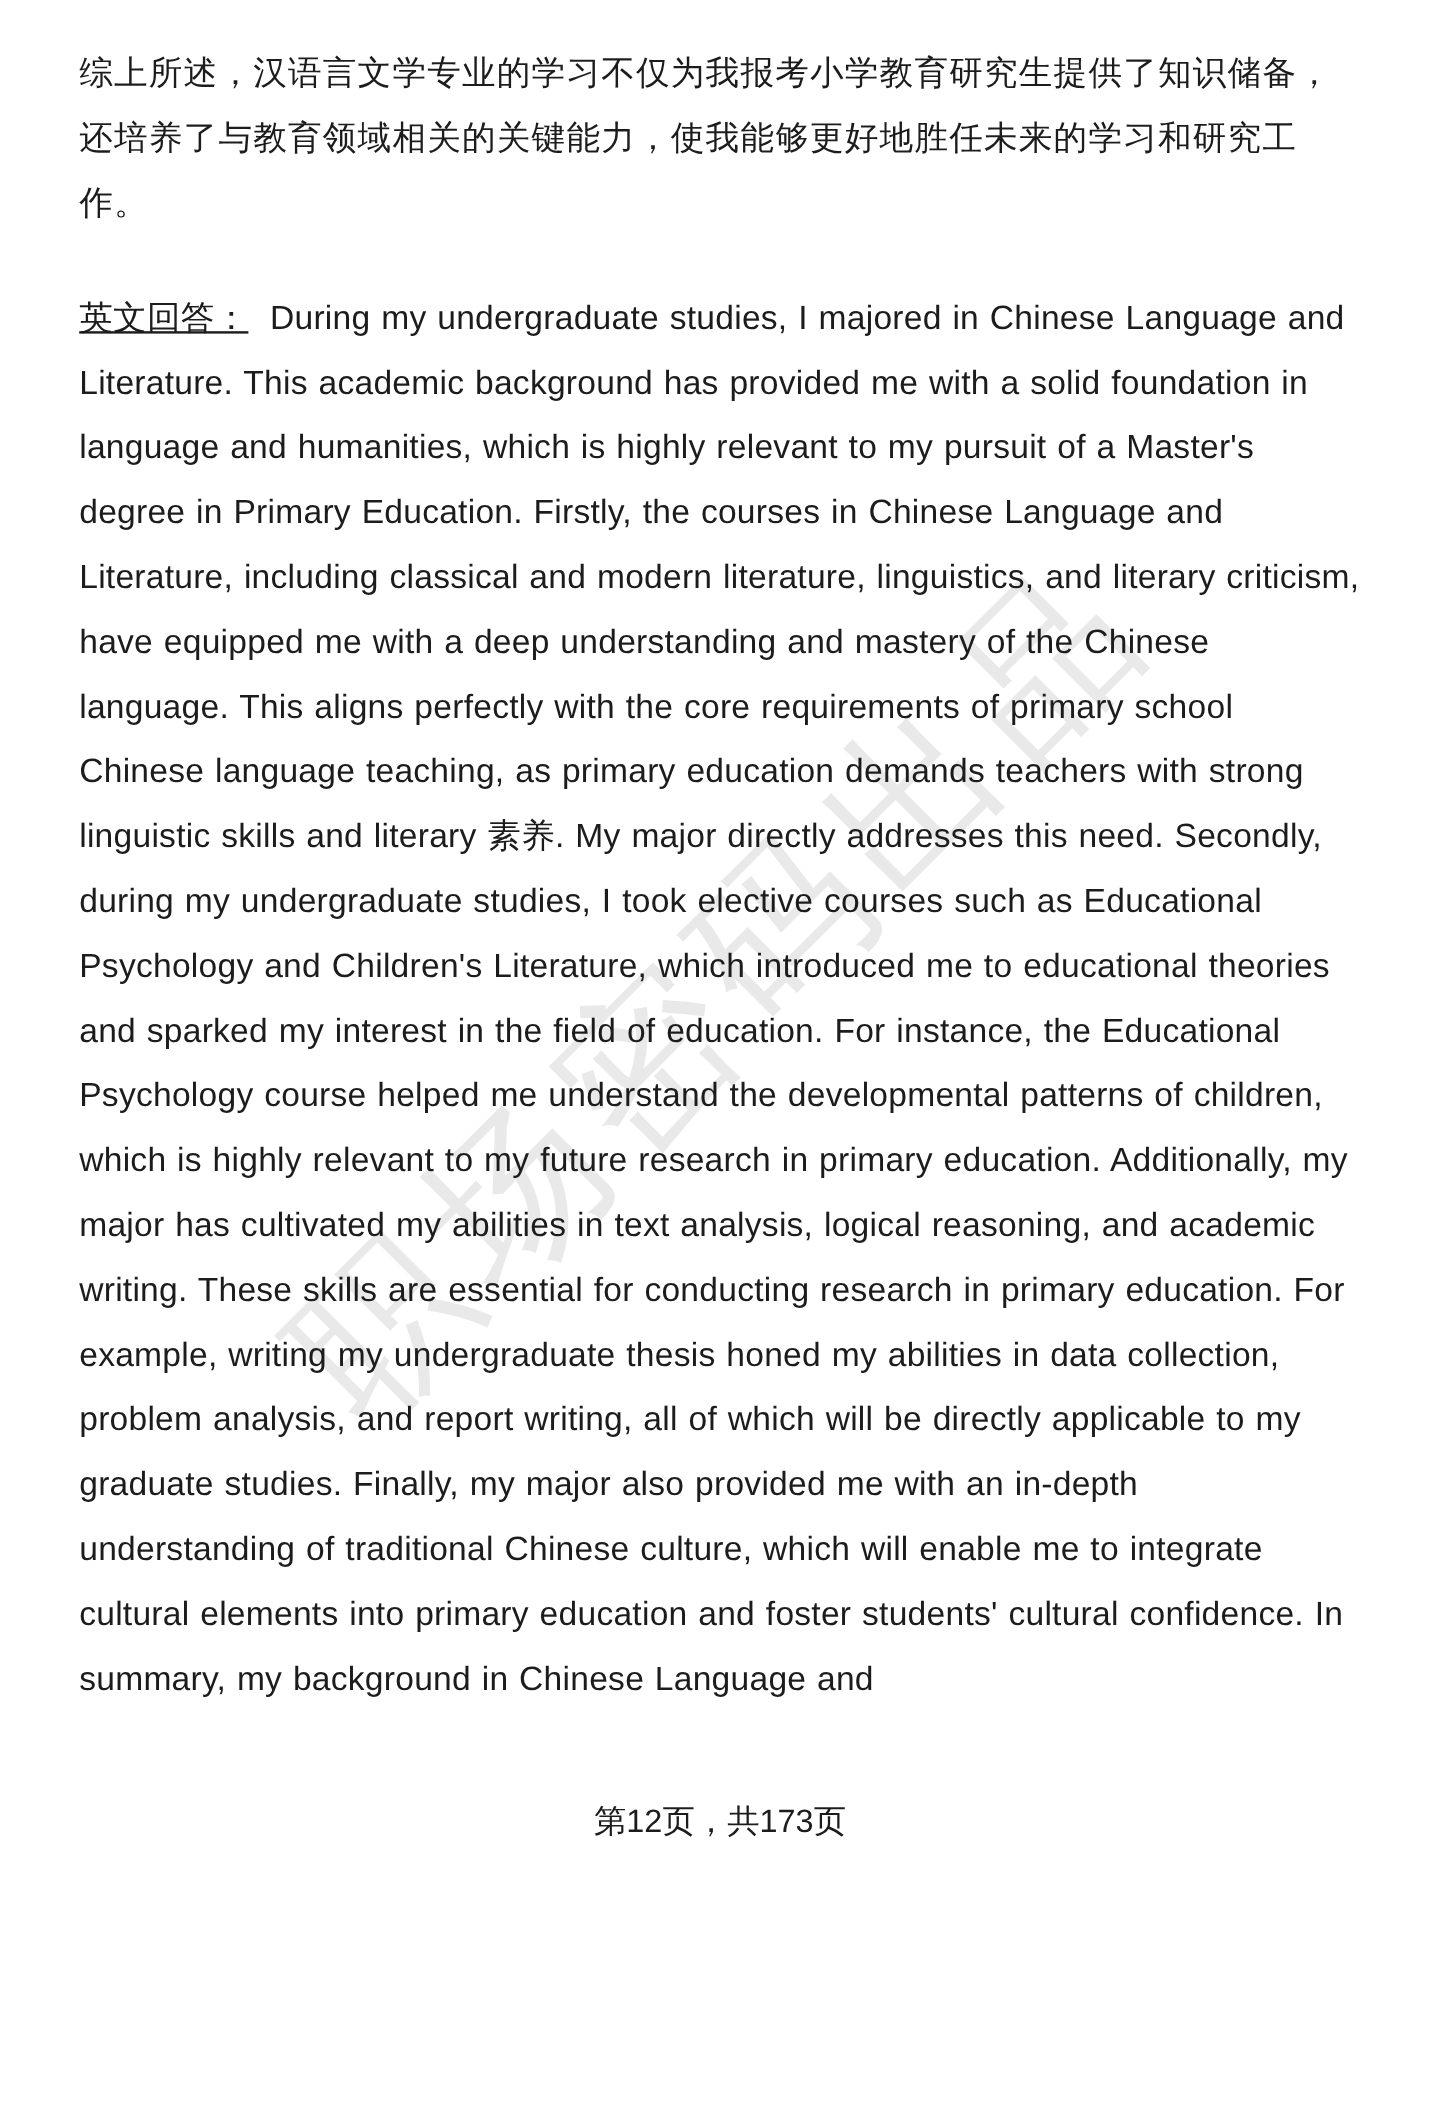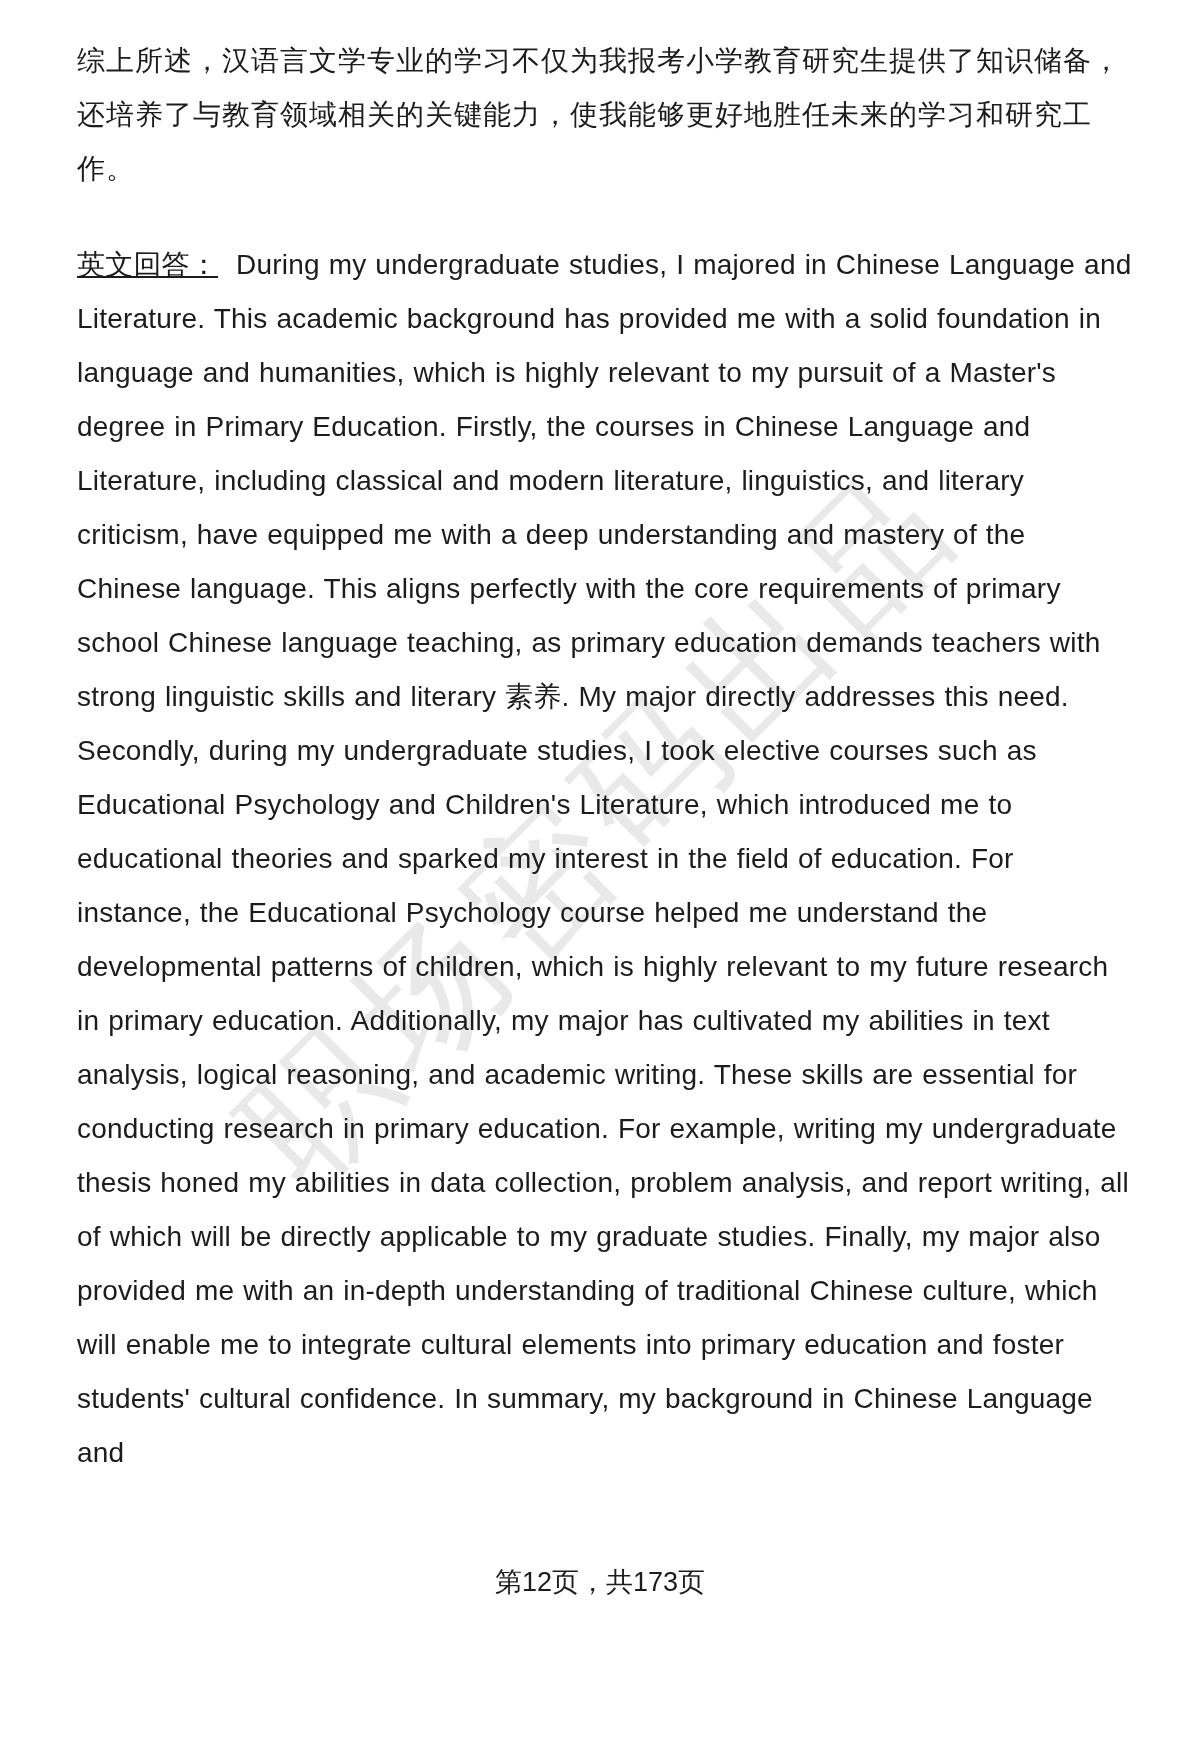--- a/index.html
+++ b/index.html
@@ -46,27 +46,26 @@
     letter-spacing: 14px;
     white-space: nowrap;
     color: rgba(0, 0, 0, 0.085);
     pointer-events: none;
     user-select: none;
     z-index: 0;
   }
   .content {
     position: relative;
     z-index: 1;
-    margin-left: 11px;
   }
   .footer {
     position: absolute;
     left: 0;
     right: 0;
-    top: 1564px;
+    top: 1500px;
     text-align: center;
     font-size: 27px;
     line-height: 36px;
     color: #1c1c1c;
     z-index: 1;
   }
 </style>
 </head>
 <body>
 

